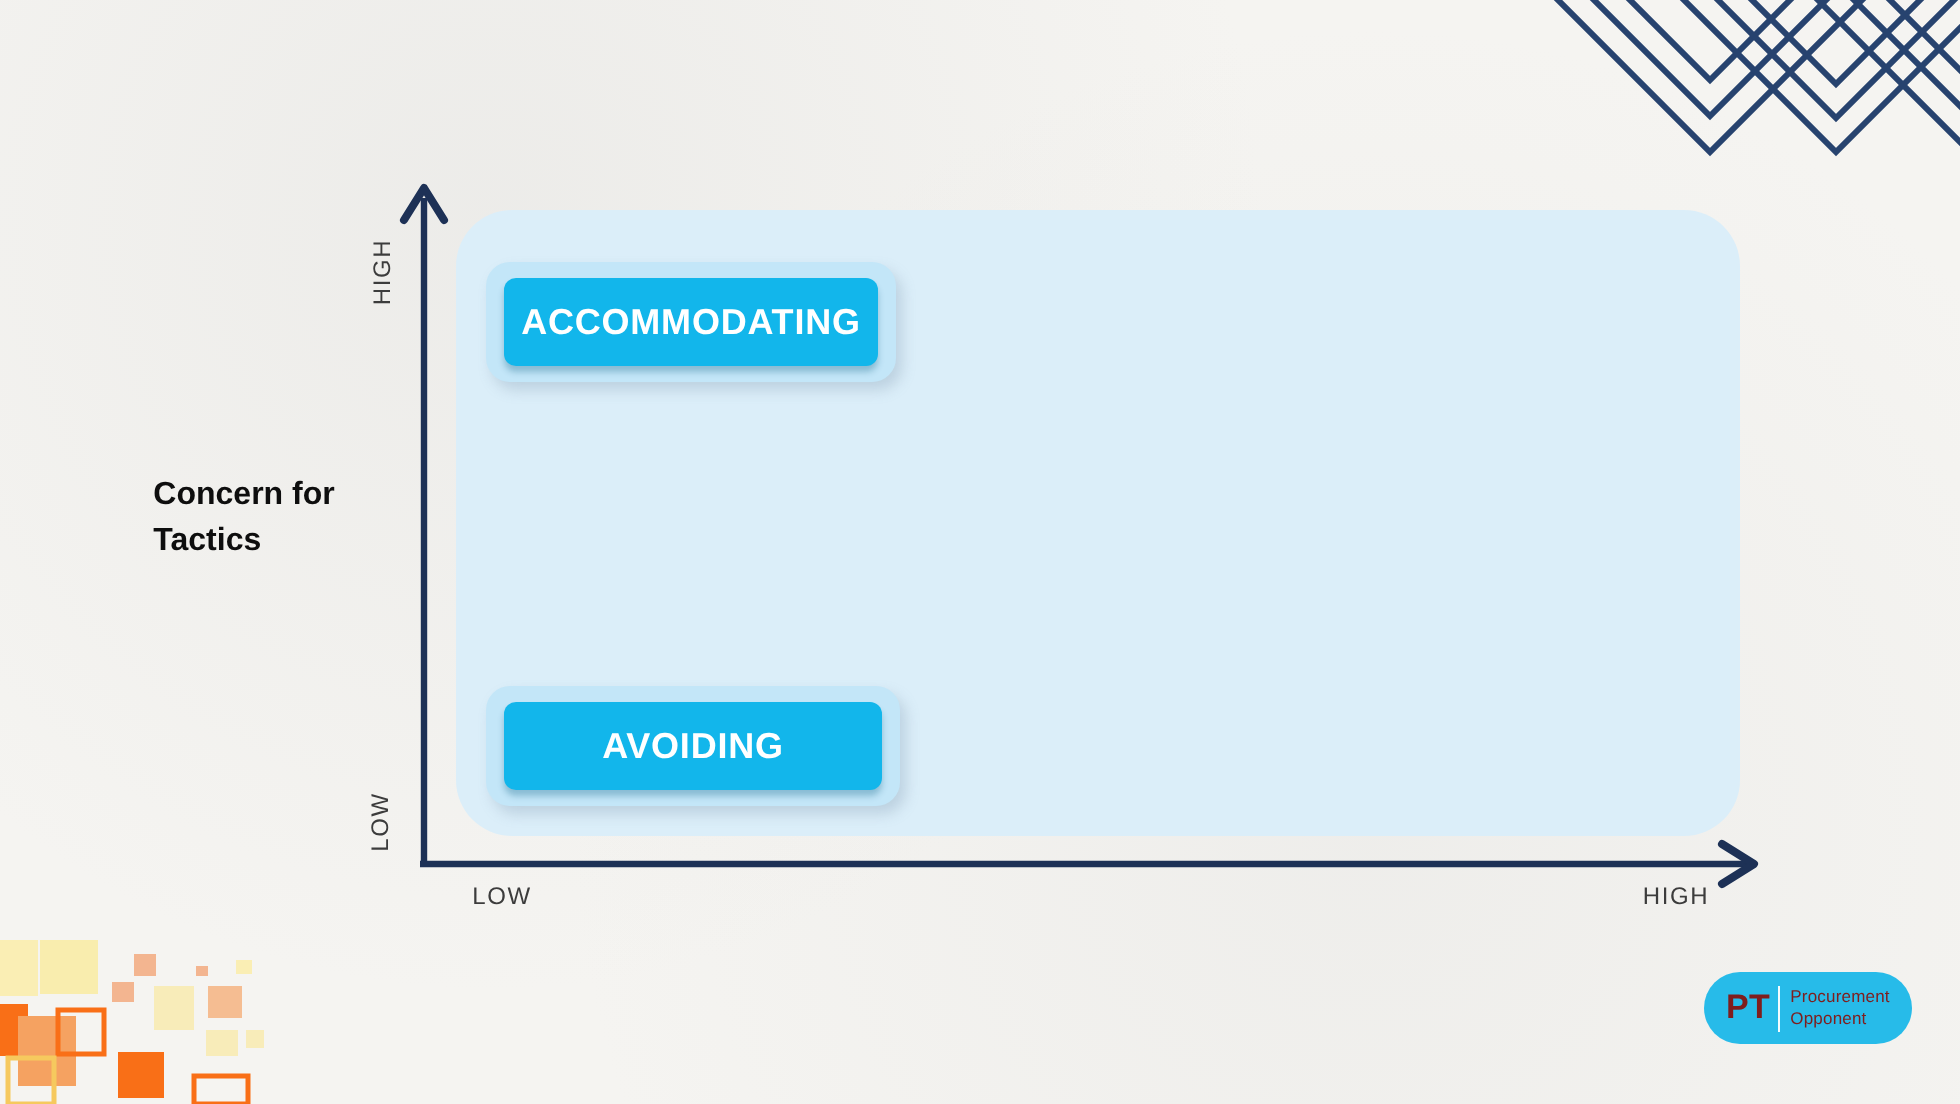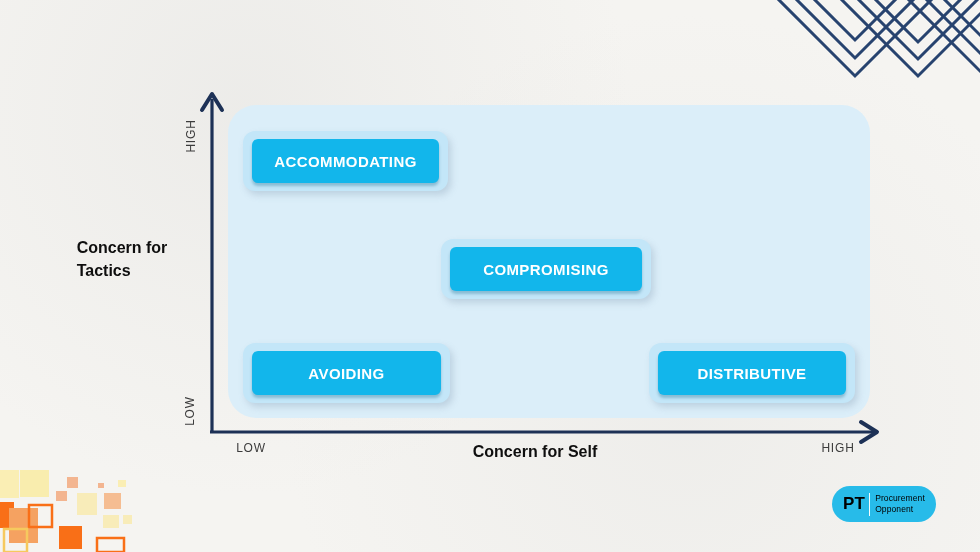--- a/index.html
+++ b/index.html
@@ -43,21 +43,21 @@
     box-shadow: 3px 4px 7px rgba(110,135,160,0.28);
   }
   .box .btn {
     flex: 1;
     display: flex;
     align-items: center;
     justify-content: center;
     border-radius: 6px;
     color: #ffffff;
     font-weight: bold;
-    font-size: 15px;
+    font-size: 18px;
     letter-spacing: 0.4px;
   }
   .box-blue { background: #c3e6f8; }
   .box-blue .btn { background: #12b6eb; box-shadow: 0 3px 3px rgba(0,90,125,0.30); }
   .box-tan { background: #dcc9bd; }
   .box-tan .btn { background: #f6600d; box-shadow: 0 3px 3px rgba(125,50,5,0.35); }
 
   .b-acc { left: 243px; top: 131px; width: 205px; height: 60px; }
   .b-int { left: 648px; top: 128px; width: 210px; height: 63px; }
   .b-com { left: 441px; top: 239px; width: 210px; height: 60px; }
@@ -87,28 +87,28 @@
     font-size: 16px;
     text-align: left;
     white-space: nowrap;
   }
   .at-y { left: 122px; top: 259px; transform: translate(-50%, -50%); line-height: 1.45; }
   .at-x { left: 535px; top: 452px; transform: translate(-50%, -50%); }
 
   
   .logo {
     position: absolute;
-    left: 832px; top: 486px;
+    left: 852px; top: 486px;
     width: 104px; height: 36px;
     background: #27bbe9;
     border-radius: 18px;
     display: flex;
     align-items: center;
     padding: 0 10px 0 11px;
-    color: #000000;
+    color: #7f1d1d;
   }
   .logo-initials { font-weight: 800; font-size: 17px; letter-spacing: 0.2px; }
   .logo-divider { width: 1px; height: 23px; background: rgba(255,255,255,0.95); margin: 0 5px 0 4px; }
   .logo-name { font-size: 8.5px; line-height: 1.25; font-weight: 400; letter-spacing: 0.1px; }
 </style>
 </head>
 <body>
 
 <div class="stage">
 
@@ -150,40 +150,33 @@
   <svg class="axes" width="980" height="552" viewBox="0 0 980 552" fill="none">
     <line x1="212" y1="433" x2="212" y2="99" stroke="#1d3156" stroke-width="3.2"></line>
     <path d="M202,110 L212,94 L222,110" stroke="#1d3156" stroke-width="4" stroke-linecap="round" stroke-linejoin="round"></path>
     <line x1="210" y1="432" x2="874" y2="432" stroke="#1d3156" stroke-width="3.2"></line>
     <path d="M861,422 L877,432 L861,442" stroke="#1d3156" stroke-width="4" stroke-linecap="round" stroke-linejoin="round"></path>
   </svg>
 
   <div class="box box-blue b-acc">
     <div class="btn">ACCOMMODATING</div>
   </div>
-  <div class="box box-blue b-com">
-    <div class="btn">COMPROMISING</div>
-  </div>
   <div class="box box-blue b-avo">
     <div class="btn">AVOIDING</div>
-  </div>
-  <div class="box box-blue b-dis">
-    <div class="btn">DISTRIBUTIVE</div>
   </div>
 
   <div class="tick tick-rot t-yhigh">HIGH</div>
   <div class="tick tick-rot t-ylow">LOW</div>
   <div class="tick tick-h  t-xlow">LOW</div>
   <div class="tick tick-h  t-xhigh">HIGH</div>
 
   <div class="axis-title at-y">
     <div>Concern for</div>
     <div>Tactics</div>
   </div>
-  <div class="axis-title at-x">Concern for Self</div>
 
   <div class="logo">
     <span class="logo-initials">PT</span>
     <span class="logo-divider"></span>
     <span class="logo-name">
       <div>Procurement</div>
       <div>Opponent</div>
     </span>
   </div>
 

